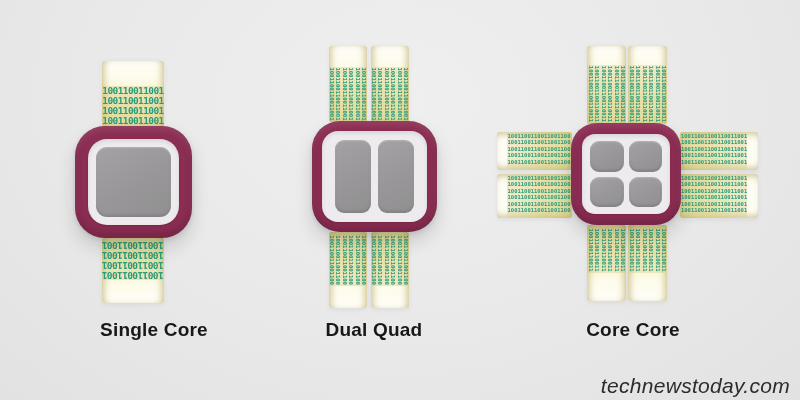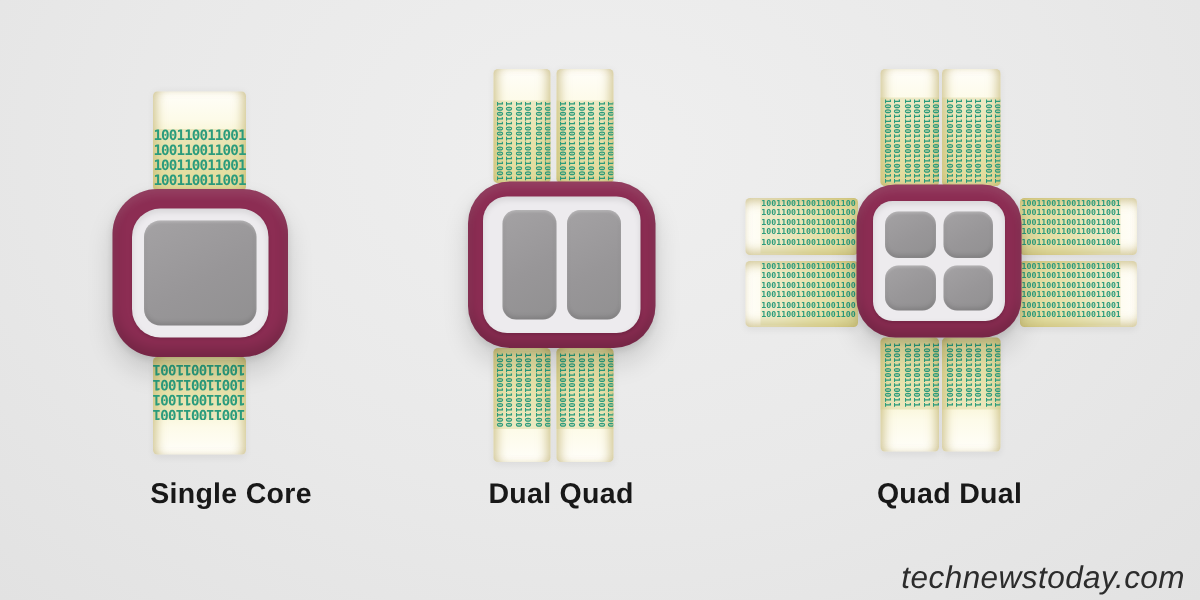--- a/index.html
+++ b/index.html
@@ -203,17 +203,17 @@
     <div class="ribbon rv-bottom" style="left:628px;top:225px;width:39px;height:76px;">
       <div class="rotwrap" style="left:0;top:2px;width:39px;height:46px;">
         <div class="binrot" style="width:46px;height:39px;transform:translateX(39px) rotate(90deg);">1001100110011
 1001100110011
 1001100110011
 1001100110011
 1001100110011
 1001100110011</div>
       </div>
     </div>
-    <div class="label" style="left:633px;">Quad Dual</div>
+    <div class="label" style="left:633px;">Core Core</div>
   </div>
 
   <div class="watermark">technewstoday.com</div>
 </div>
 
 </body></html>

